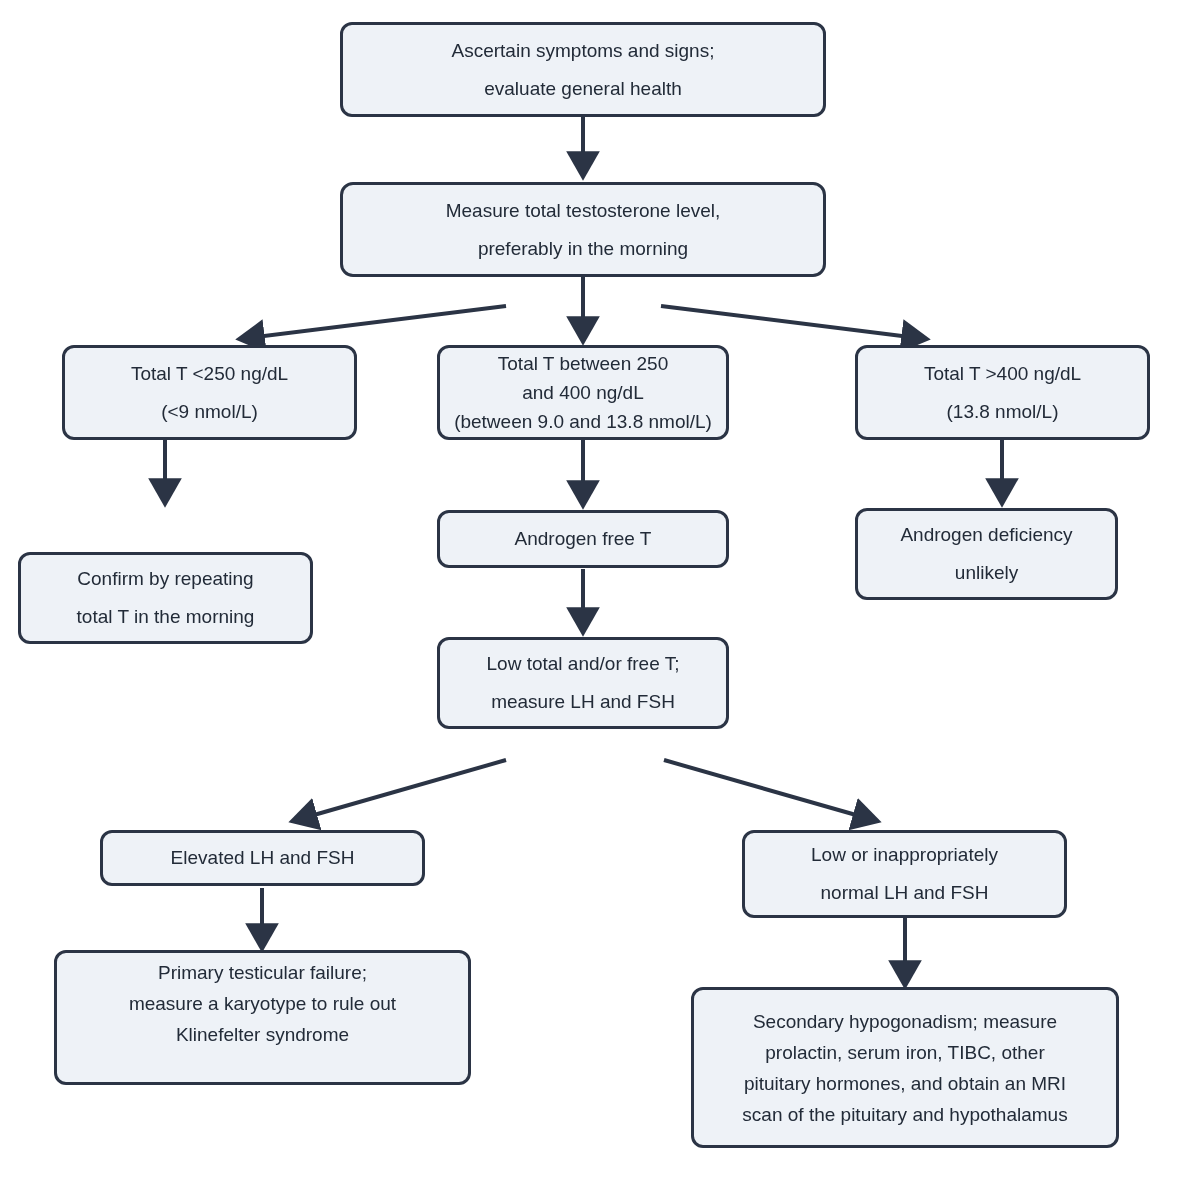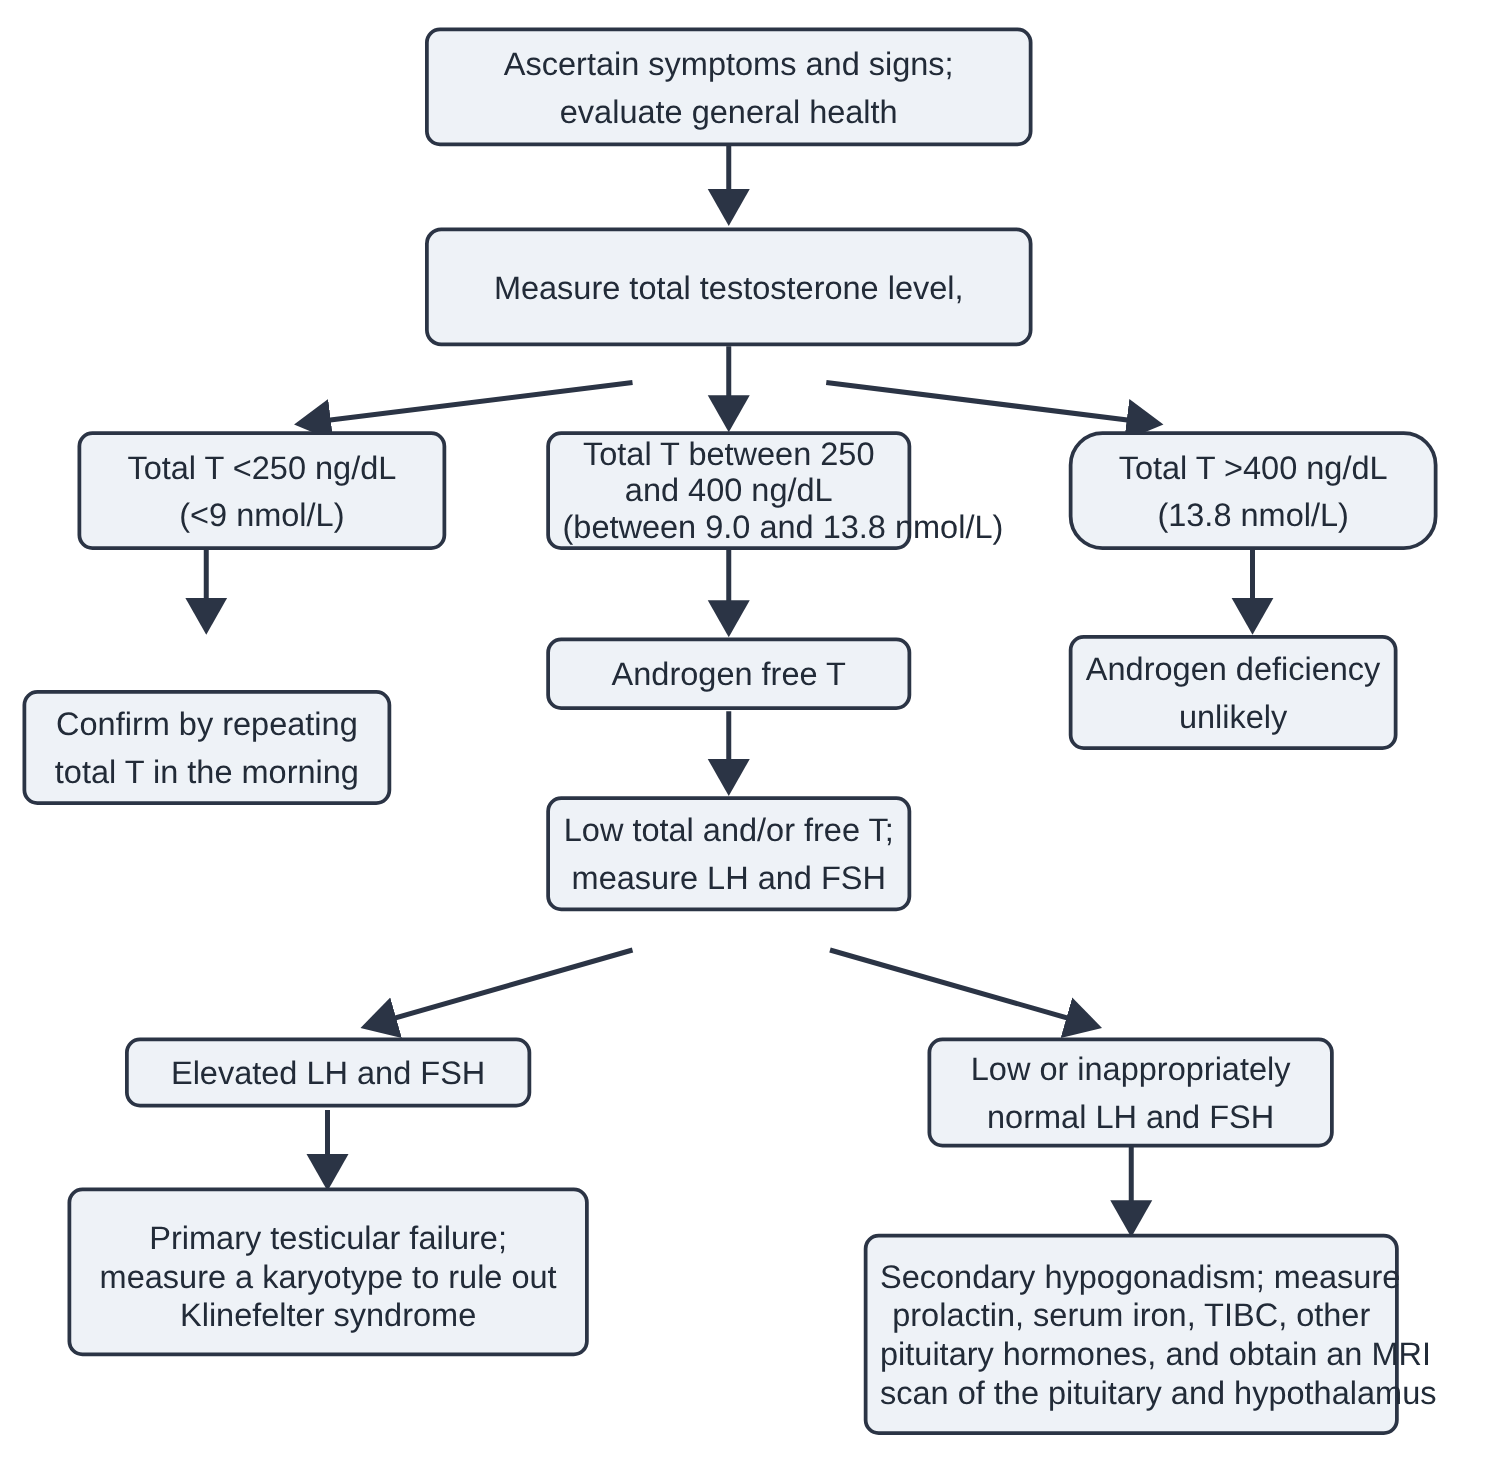--- a/index.html
+++ b/index.html
@@ -36,29 +36,29 @@
     text-align: center;
     z-index: 2;
   }
   .node .lines {
     width: 100%;
     padding: 0 10px;
     box-sizing: border-box;
   }
   .node .ln {
     display: block;
-    font-size: 26px;
+    font-size: 19px;
     line-height: 38px;
     white-space: nowrap;
   }
   
   .tight .ln { line-height: 29px; }
   .tight2 .ln { line-height: 31px; }
   .top-aligned { align-items: flex-start; }
-  .top-aligned .lines { padding-top: 22px; }
+  .top-aligned .lines { padding-top: 4px; }
 </style>
 </head>
 <body>
 
 <div id="canvas">
 
   <svg id="connectors" viewBox="0 0 1200 1183" width="1200" height="1183">
     <defs>
       <marker id="ah" markerWidth="9" markerHeight="9" refX="6.2" refY="4.5" orient="auto" markerUnits="strokeWidth">
         <path d="M0,0.3 L7.4,4.5 L0,8.7 z" fill="#2b3445"></path>
@@ -93,39 +93,40 @@
   <div class="node" style="left:340px; top:22px; width:486px; height:95px;">
     <div class="lines">
       <span class="ln">Ascertain symptoms and signs;</span>
       <span class="ln">evaluate general health</span>
     </div>
   </div>
 
   <div class="node" style="left:340px; top:182px; width:486px; height:95px;border-radius:13px;">
     <div class="lines">
       <span class="ln">Measure total testosterone level,</span>
+      <span class="ln">preferably in the morning</span>
     </div>
   </div>
 
   <div class="node" style="left:18px; top:345px; width:295px; height:95px;margin-left:44px;">
     <div class="lines">
       <span class="ln">Total T &lt;250 ng/dL</span>
       <span class="ln">(&lt;9 nmol/L)</span>
     </div>
   </div>
 
   <div class="node tight" style="left:437px; top:345px; width:292px; height:95px;">
     <div class="lines">
       <span class="ln">Total T between 250</span>
       <span class="ln">and 400 ng/dL</span>
       <span class="ln">(between 9.0 and 13.8 nmol/L)</span>
     </div>
   </div>
 
-  <div class="node" style="left:855px; top:345px; width:295px; height:95px;border-radius:27px;">
+  <div class="node" style="left:855px; top:345px; width:295px; height:95px;">
     <div class="lines">
       <span class="ln">Total T &gt;400 ng/dL</span>
       <span class="ln">(13.8 nmol/L)</span>
     </div>
   </div>
 
   <div class="node" style="left:18px; top:508px; width:295px; height:92px;margin-top:44px;">
     <div class="lines">
       <span class="ln">Confirm by repeating</span>
       <span class="ln">total T in the morning</span>

